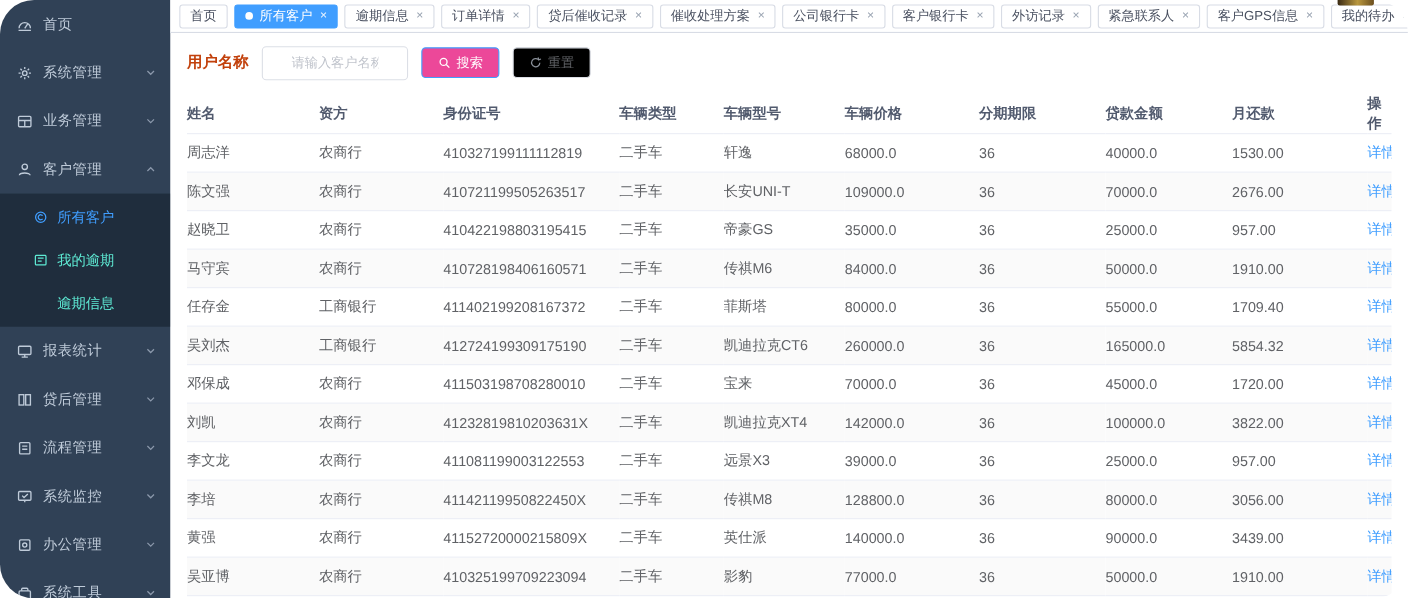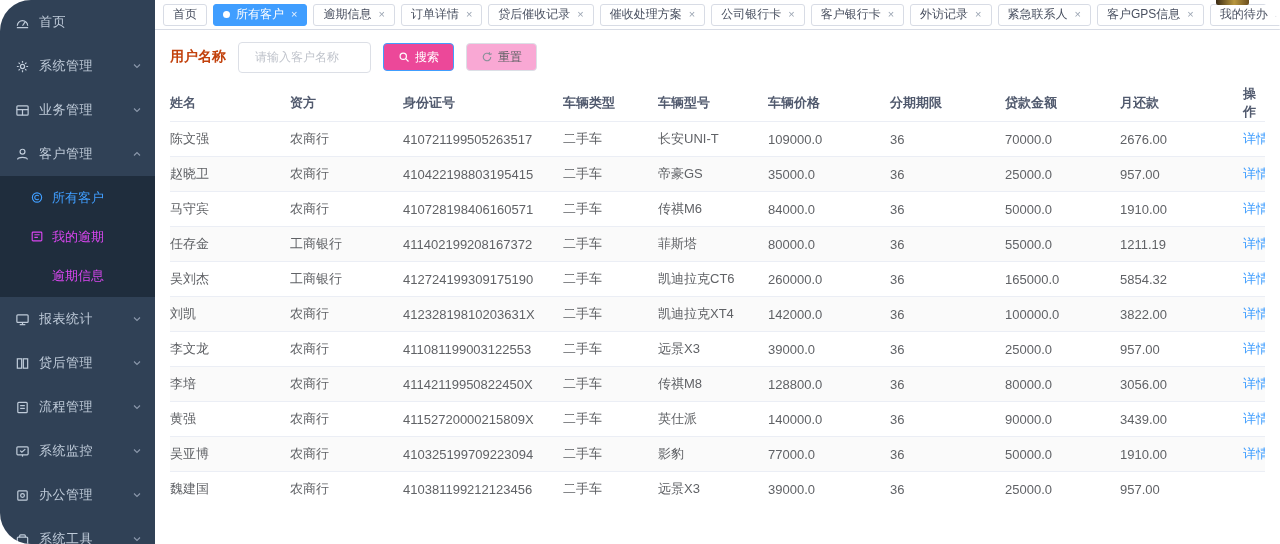--- a/index.html
+++ b/index.html
@@ -9,21 +9,21 @@
 
   
   .sidebar { width:155px; min-width:155px; height:100%; background:#304156; overflow:hidden; }
   .menu-item { height:44px; display:flex; align-items:center; padding:0 12px 0 14px;
                color:#bfcbd9; font-size:13px; cursor:pointer; }
   .menu-item .mi-icon { width:16px; height:16px; margin-right:9px; display:flex; align-items:center; justify-content:center; }
   .menu-item .mi-label { flex:1; letter-spacing:.5px; }
   .menu-item .mi-chevron { color:#8b98ab; display:flex; }
   .submenu { background:#1f2d3d; padding:2px 0; }
   .submenu-item { height:39px; display:flex; align-items:center; padding-left:30px;
-                  color:#d946ef; font-size:13px; cursor:pointer; }
+                  color:#5eead4; font-size:13px; cursor:pointer; }
   .submenu-item .mi-icon { width:14px; height:14px; margin-right:8px; display:flex; align-items:center; justify-content:center; }
   .submenu-item.noicon { padding-left:52px; }
   .submenu-item.active { color:#409eff; }
 
   
   .main { flex:1; display:flex; flex-direction:column; background:#fff; min-width:0; }
 
   
   .tabbar { height:30px; background:#fff; border-bottom:1px solid #d8dce5;
             display:flex; align-items:center; padding-left:8px; gap:6px; overflow:hidden; white-space:nowrap; position:relative; }
@@ -35,27 +35,27 @@
   .tab.active .tab-dot { display:inline-block; }
   .tab.active .tab-close { color:#e8f3ff; }
   .avatar-sliver { position:absolute; top:0; right:31px; width:33px; height:5px;
                    background:linear-gradient(90deg,#3a2a14,#b9973e 55%,#6b4e1e); border-radius:0 0 2px 2px; }
 
   
   .content { flex:1; padding:12px 15px 0 15px; overflow:hidden; }
   .search-row { display:flex; align-items:center; height:30px; }
   .search-label { font-size:14px; font-weight:bold; color:#c2410c; margin-right:12px; }
   .search-input { width:133px; height:31px; border:1px solid #dcdfe6; border-radius:4px;
-                  padding:0 16px; font-size:12px; color:#606266; outline:none;
+                  padding:0 26px; font-size:12px; color:#606266; outline:none;
                   font-family:"Liberation Sans","DejaVu Sans",sans-serif; }
   .search-input::placeholder { color:#c0c4cc; }
   .btn { height:28px; display:inline-flex; align-items:center; gap:5px; padding:0 14px;
          font-size:12px; border-radius:4px; cursor:pointer; border:1px solid transparent; }
   .btn-primary { background:#ec4899; border-color:#409eff; color:#fff; margin-left:12px; }
-  .btn-plain { background:#f9a8d4; border-color:#dcdfe6; color:#606266; margin-left:12px; }
+  .btn-plain { background:#000000; border-color:#dcdfe6; color:#606266; margin-left:12px; }
 
   
   .table-wrap { margin-top:13px; }
   table { width:100%; border-collapse:collapse; table-layout:fixed; }
   th { height:30px; text-align:left; font-size:13px; font-weight:bold; color:#515a6e;
        padding:0 4px 0 0; vertical-align:middle; }
   td { height:35px; font-size:13px; color:#606266; padding:0 4px 0 0; vertical-align:middle;
        border-top:1px solid #ebeef5; overflow:hidden; white-space:nowrap; }
   tbody tr:nth-child(even) td { background:#fafafa; }
   th.col-action, td.col-action { text-align:left; padding-right:2px; }
@@ -342,20 +342,32 @@
                 <th>车辆型号</th>
                 <th>车辆价格</th>
                 <th>分期期限</th>
                 <th>贷款金额</th>
                 <th>月还款</th>
                 <th class="col-action">操作</th>
               </tr>
             </thead>
           <tbody id="table-body">
               <tr>
+                <td>周志洋</td>
+                <td>农商行</td>
+                <td>410327199111112819</td>
+                <td>二手车</td>
+                <td>轩逸</td>
+                <td>68000.0</td>
+                <td>36</td>
+                <td>40000.0</td>
+                <td>1530.00</td>
+                <td class="col-action"><a class="detail-link">详情</a></td>
+              </tr>
+              <tr>
                 <td>陈文强</td>
                 <td>农商行</td>
                 <td>410721199505263517</td>
                 <td>二手车</td>
                 <td>长安UNI-T</td>
                 <td>109000.0</td>
                 <td>36</td>
                 <td>70000.0</td>
                 <td>2676.00</td>
                 <td class="col-action"><a class="detail-link">详情</a></td>
@@ -386,36 +398,48 @@
               </tr>
               <tr>
                 <td>任存金</td>
                 <td>工商银行</td>
                 <td>411402199208167372</td>
                 <td>二手车</td>
                 <td>菲斯塔</td>
                 <td>80000.0</td>
                 <td>36</td>
                 <td>55000.0</td>
-                <td>1211.19</td>
+                <td>1709.40</td>
                 <td class="col-action"><a class="detail-link">详情</a></td>
               </tr>
               <tr>
                 <td>吴刘杰</td>
                 <td>工商银行</td>
                 <td>412724199309175190</td>
                 <td>二手车</td>
                 <td>凯迪拉克CT6</td>
                 <td>260000.0</td>
                 <td>36</td>
                 <td>165000.0</td>
                 <td>5854.32</td>
                 <td class="col-action"><a class="detail-link">详情</a></td>
               </tr>
               <tr>
+                <td>邓保成</td>
+                <td>农商行</td>
+                <td>411503198708280010</td>
+                <td>二手车</td>
+                <td>宝来</td>
+                <td>70000.0</td>
+                <td>36</td>
+                <td>45000.0</td>
+                <td>1720.00</td>
+                <td class="col-action"><a class="detail-link">详情</a></td>
+              </tr>
+              <tr>
                 <td>刘凯</td>
                 <td>农商行</td>
                 <td>41232819810203631X</td>
                 <td>二手车</td>
                 <td>凯迪拉克XT4</td>
                 <td>142000.0</td>
                 <td>36</td>
                 <td>100000.0</td>
                 <td>3822.00</td>
                 <td class="col-action"><a class="detail-link">详情</a></td>

